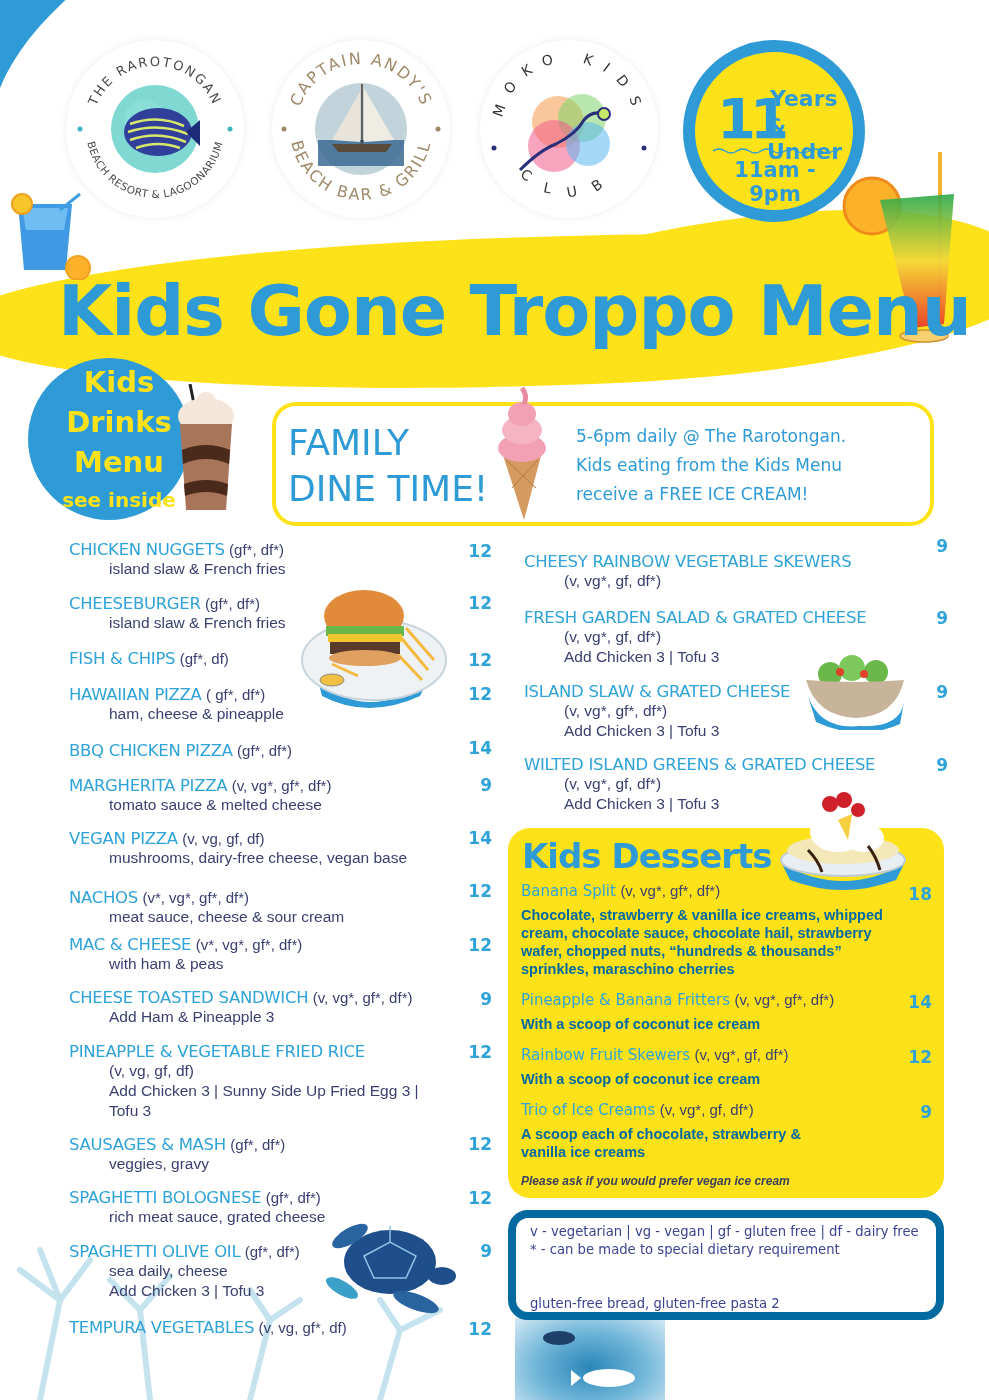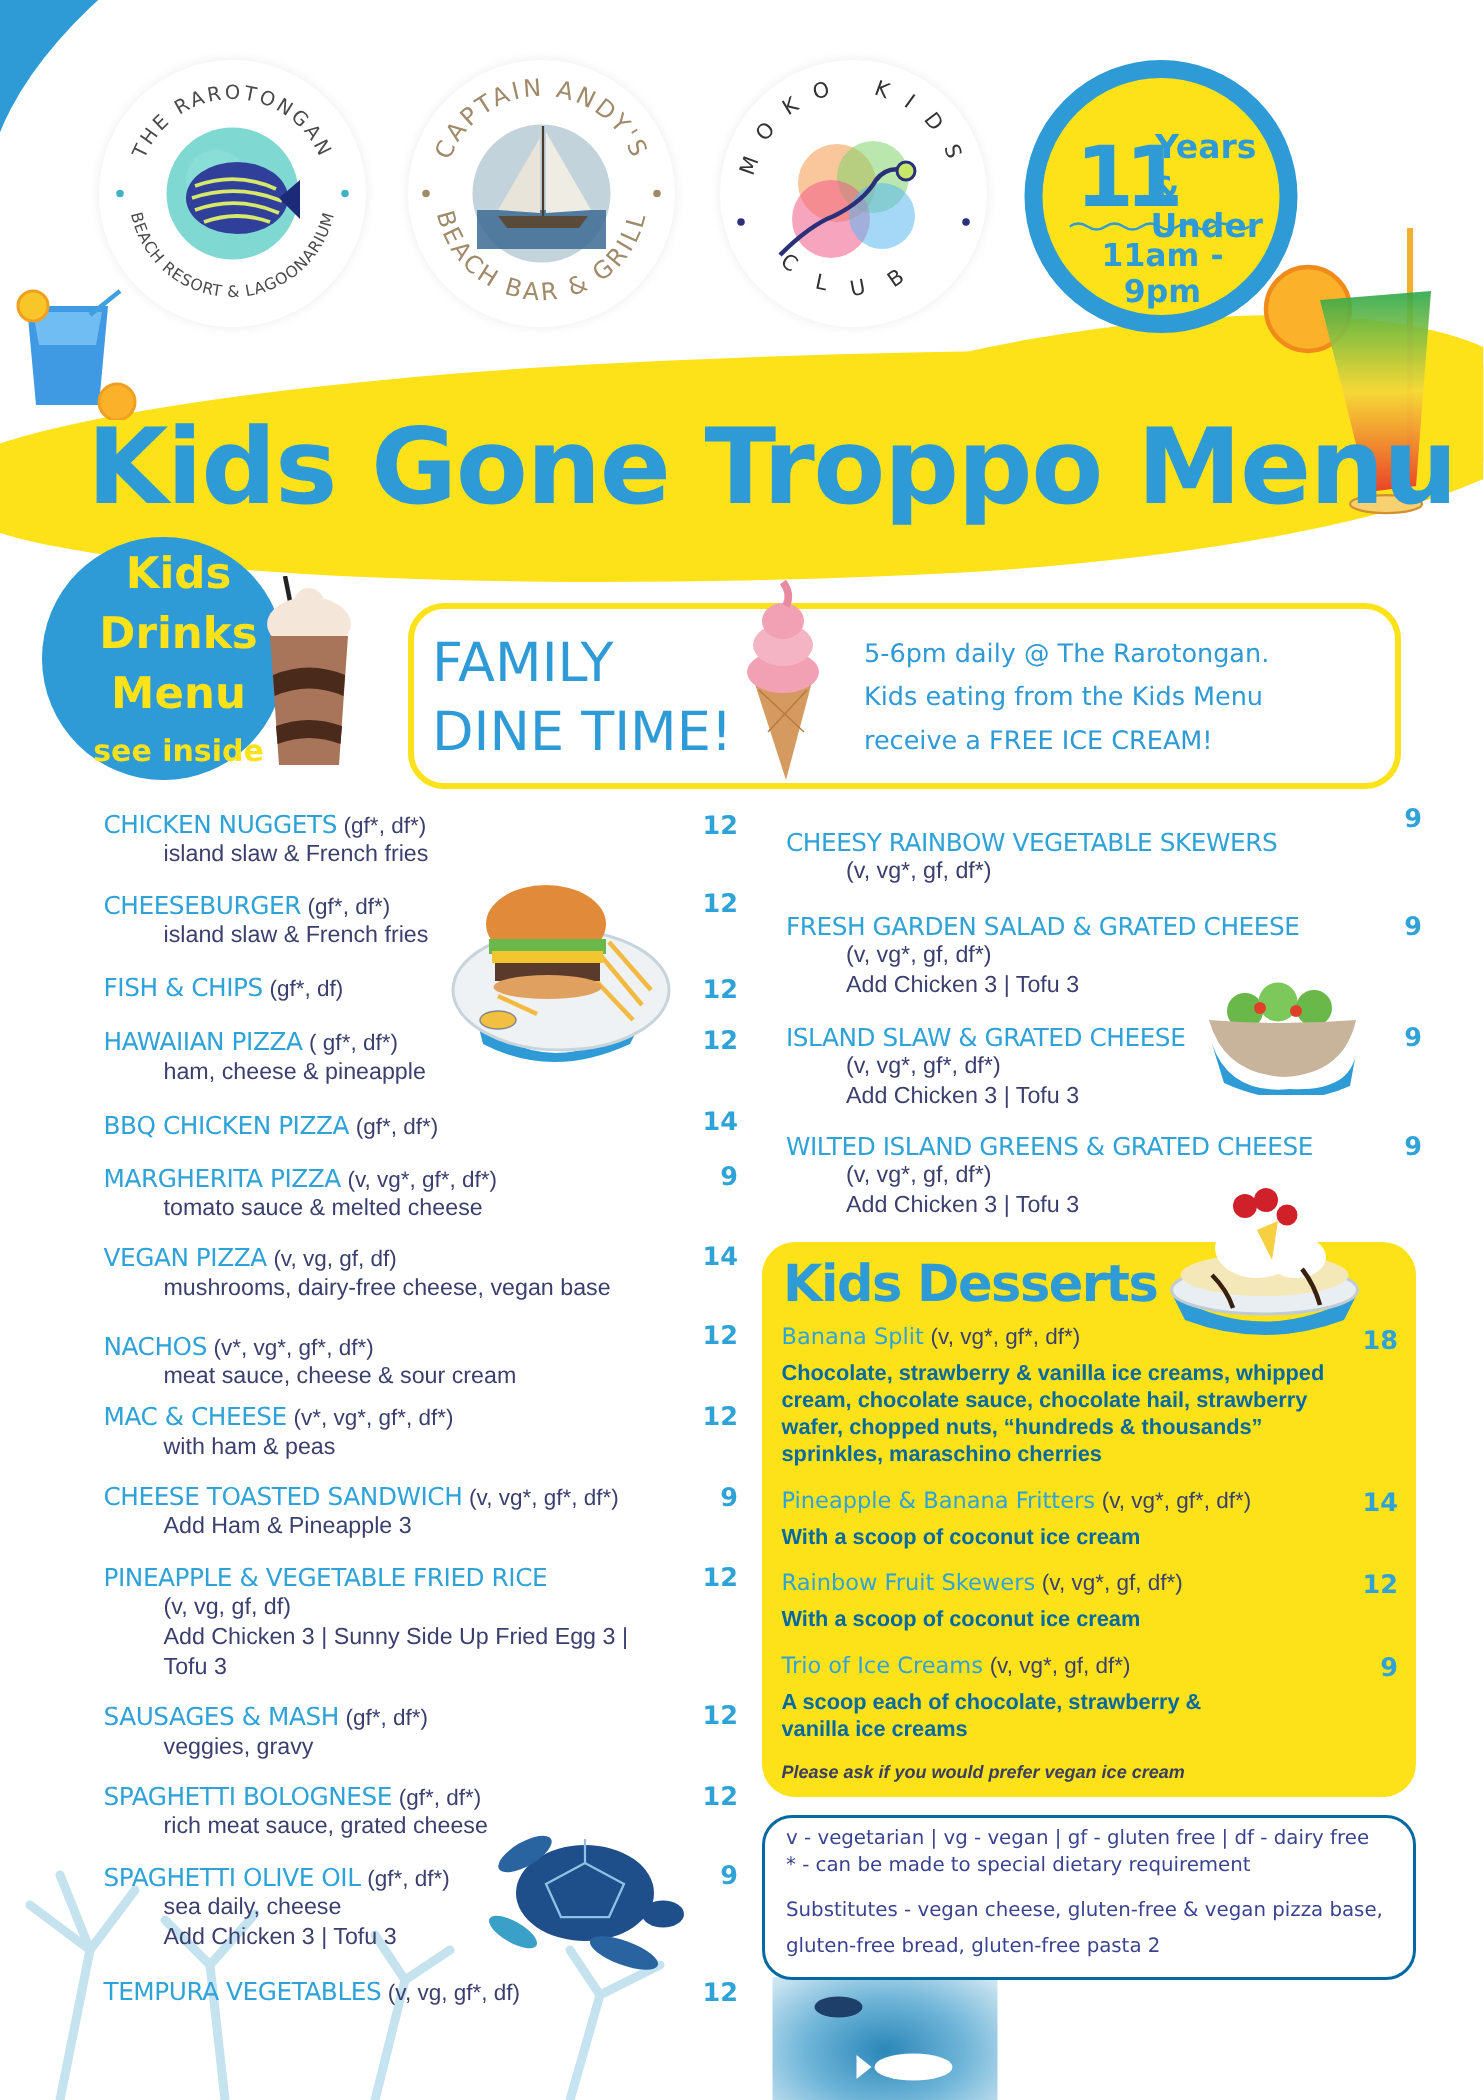--- a/index.html
+++ b/index.html
@@ -68,21 +68,21 @@
   .desserts-box { position: absolute; left: 508px; top: 828px; width: 436px; height: 370px; background: #fde21a; border-radius: 22px; }
   .desserts-title { position: absolute; left: 522px; top: 836px; font-family: "DejaVu Sans", sans-serif; font-weight: bold; font-size: 34px; color: #2e9ad6; letter-spacing: -1px; }
   .sundae { position: absolute; left: 768px; top: 780px; }
   .dessert-name { font-family: "DejaVu Sans", sans-serif; font-size: 15px; color: #2fa3d8; white-space: nowrap; }
   .dessert-desc { font-family: "Liberation Sans", sans-serif; font-weight: bold; font-size: 14.5px; color: #0369a1; line-height: 18px; }
   .d-item { position: absolute; left: 521px; width: 420px; }
   .d-price { position: absolute; left: 902px; width: 30px; text-align: right; font-family: "DejaVu Sans", sans-serif; font-weight: bold; font-size: 17px; color: #2fa3d8; }
   .vegan-note { position: absolute; left: 521px; top: 1174px; font-family: "Liberation Sans", sans-serif; font-style: italic; font-weight: bold; font-size: 12px; color: #3a3f5e; }
 
   
-  .legend-box { position: absolute; left: 508px; top: 1210px; width: 436px; height: 110px; border: 2px solid #0369a1; border-radius: 20px; background: rgba(255,255,255,0.85); }
+  .legend-box { position: absolute; left: 508px; top: 1210px; width: 436px; height: 110px; border: 8px solid #0369a1; border-radius: 20px; background: rgba(255,255,255,0.85); }
   .legend-text { position: absolute; left: 14px; font-family: "DejaVu Sans", sans-serif; font-size: 13.2px; color: #3a4390; white-space: nowrap; }
 
   
   .ocean { position: absolute; left: 0; top: 1180px; }
   .turtle { position: absolute; left: 320px; top: 1206px; }
   .fish-panel { position: absolute; left: 515px; top: 1318px; width: 150px; height: 82px; background: radial-gradient(ellipse at 50% 60%, #2a86b8 0%, #6fb5d8 50%, #d6eaf4 100%); }
 </style>
 </head>
 <body>
 
@@ -386,16 +386,15 @@
   <span class="d-price" style="top:1047px">12</span>
 
   <div class="d-item" style="top:1101px"><span class="dessert-name">Trio of Ice Creams</span> <span class="item-tags">(v, vg*, gf, df*)</span><div class="dessert-desc" style="margin-top:6px; width:290px">A scoop each of chocolate, strawberry &amp; vanilla ice creams</div></div>
   <span class="d-price" style="top:1102px">9</span>
 
   <div class="vegan-note">Please ask if you would prefer vegan ice cream</div>
 
   <div class="legend-box">
     <div class="legend-text" style="top:6px">v - vegetarian | vg - vegan | gf - gluten free | df - dairy free</div>
     <div class="legend-text" style="top:24px">* - can be made to special dietary requirement</div>
-    <div class="legend-text" style="top:54px">Substitutes - vegan cheese, gluten-free &amp; vegan pizza base,</div>
     <div class="legend-text" style="top:78px">gluten-free bread, gluten-free pasta 2</div>
   </div>
 </div>
 
 </body></html>

